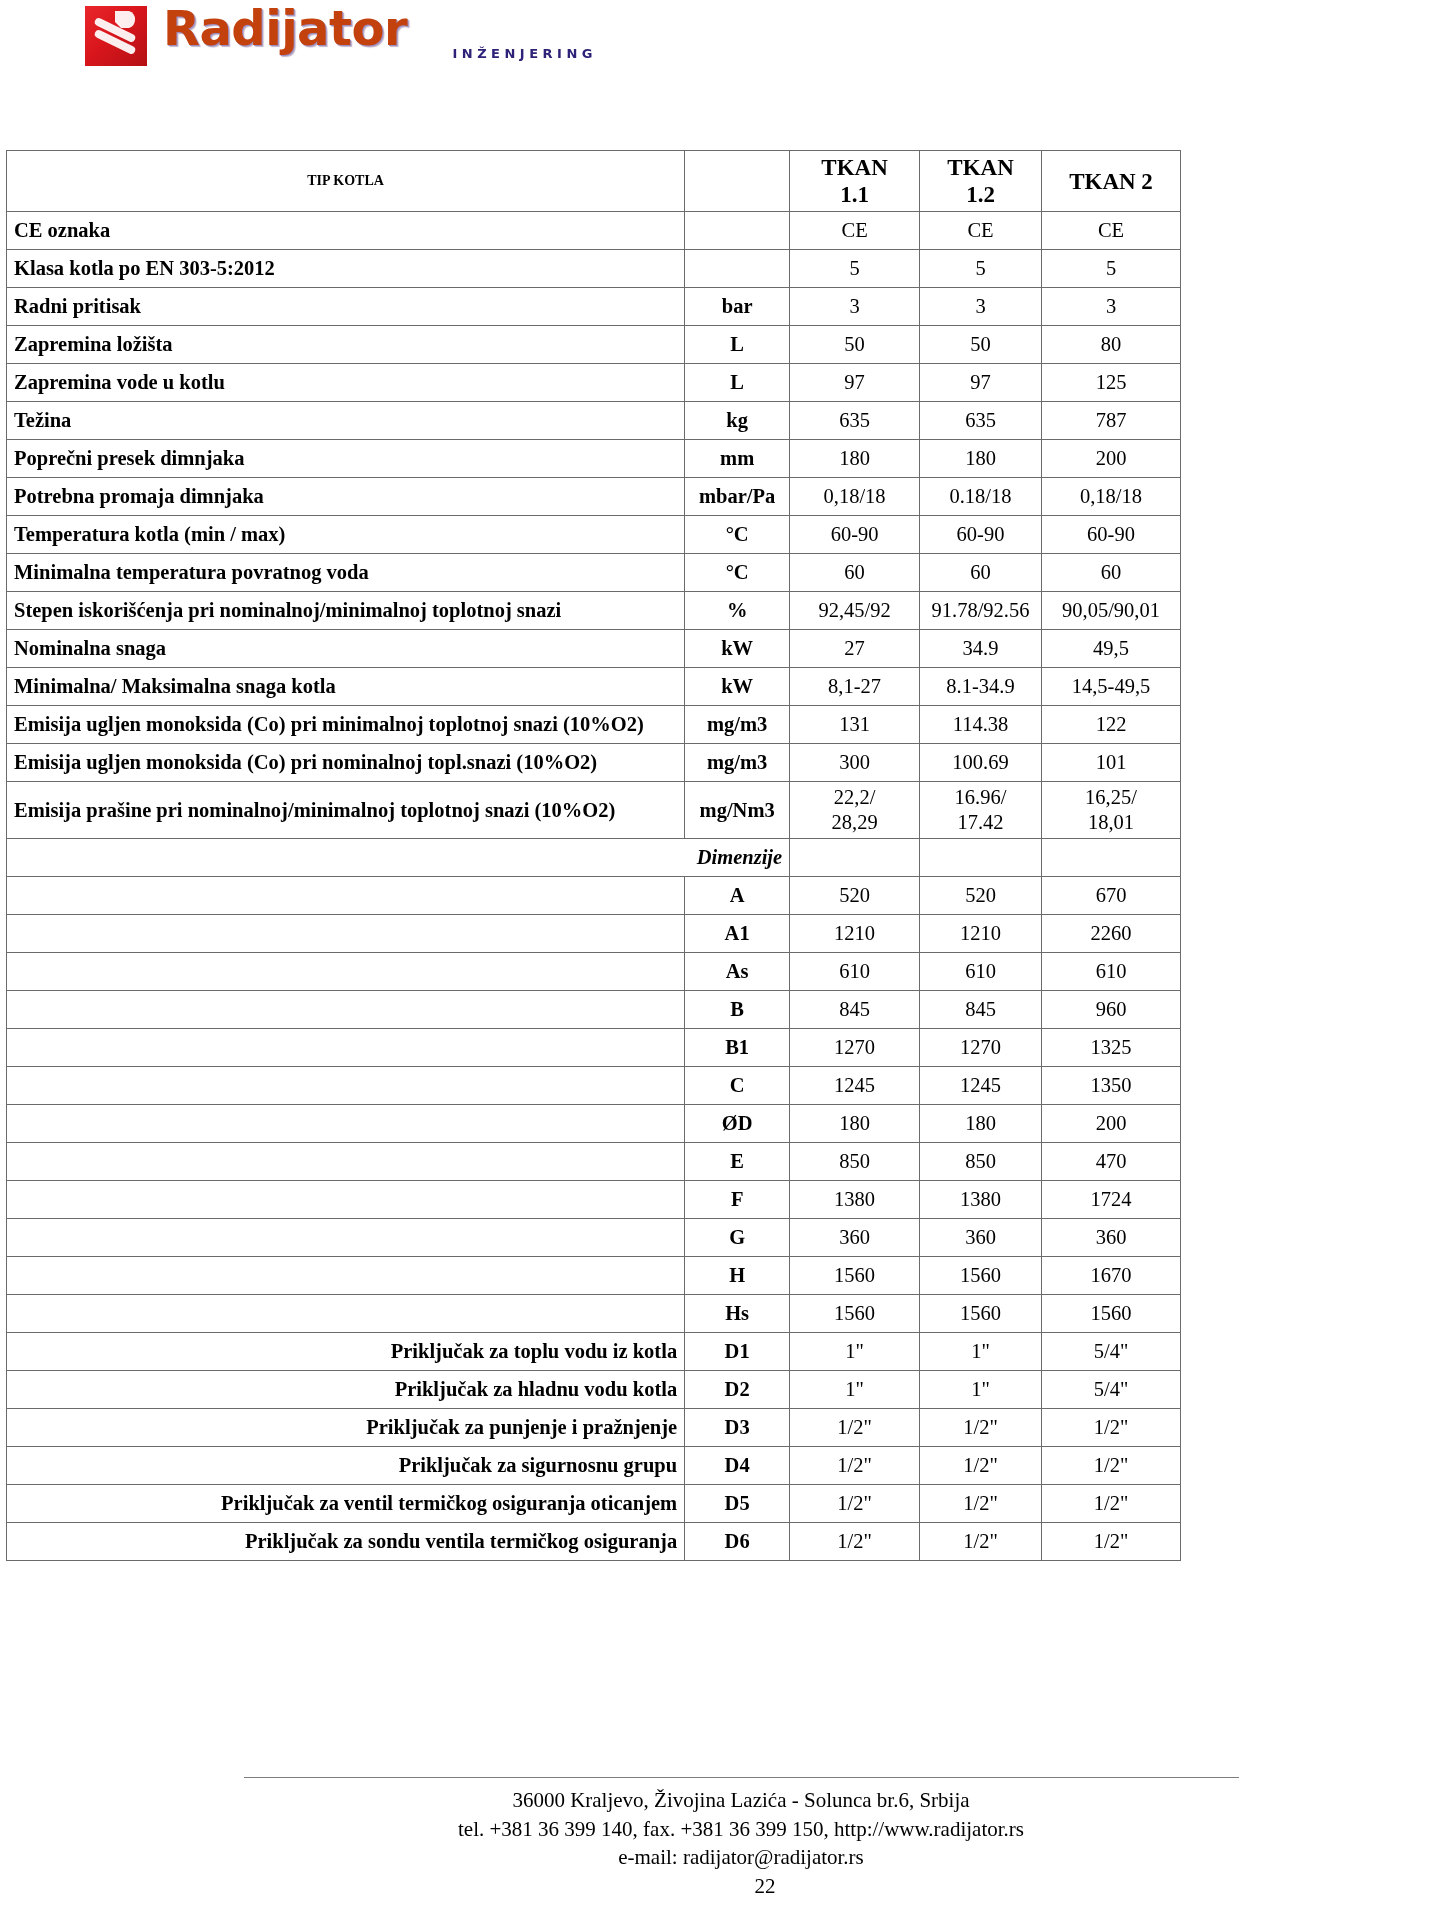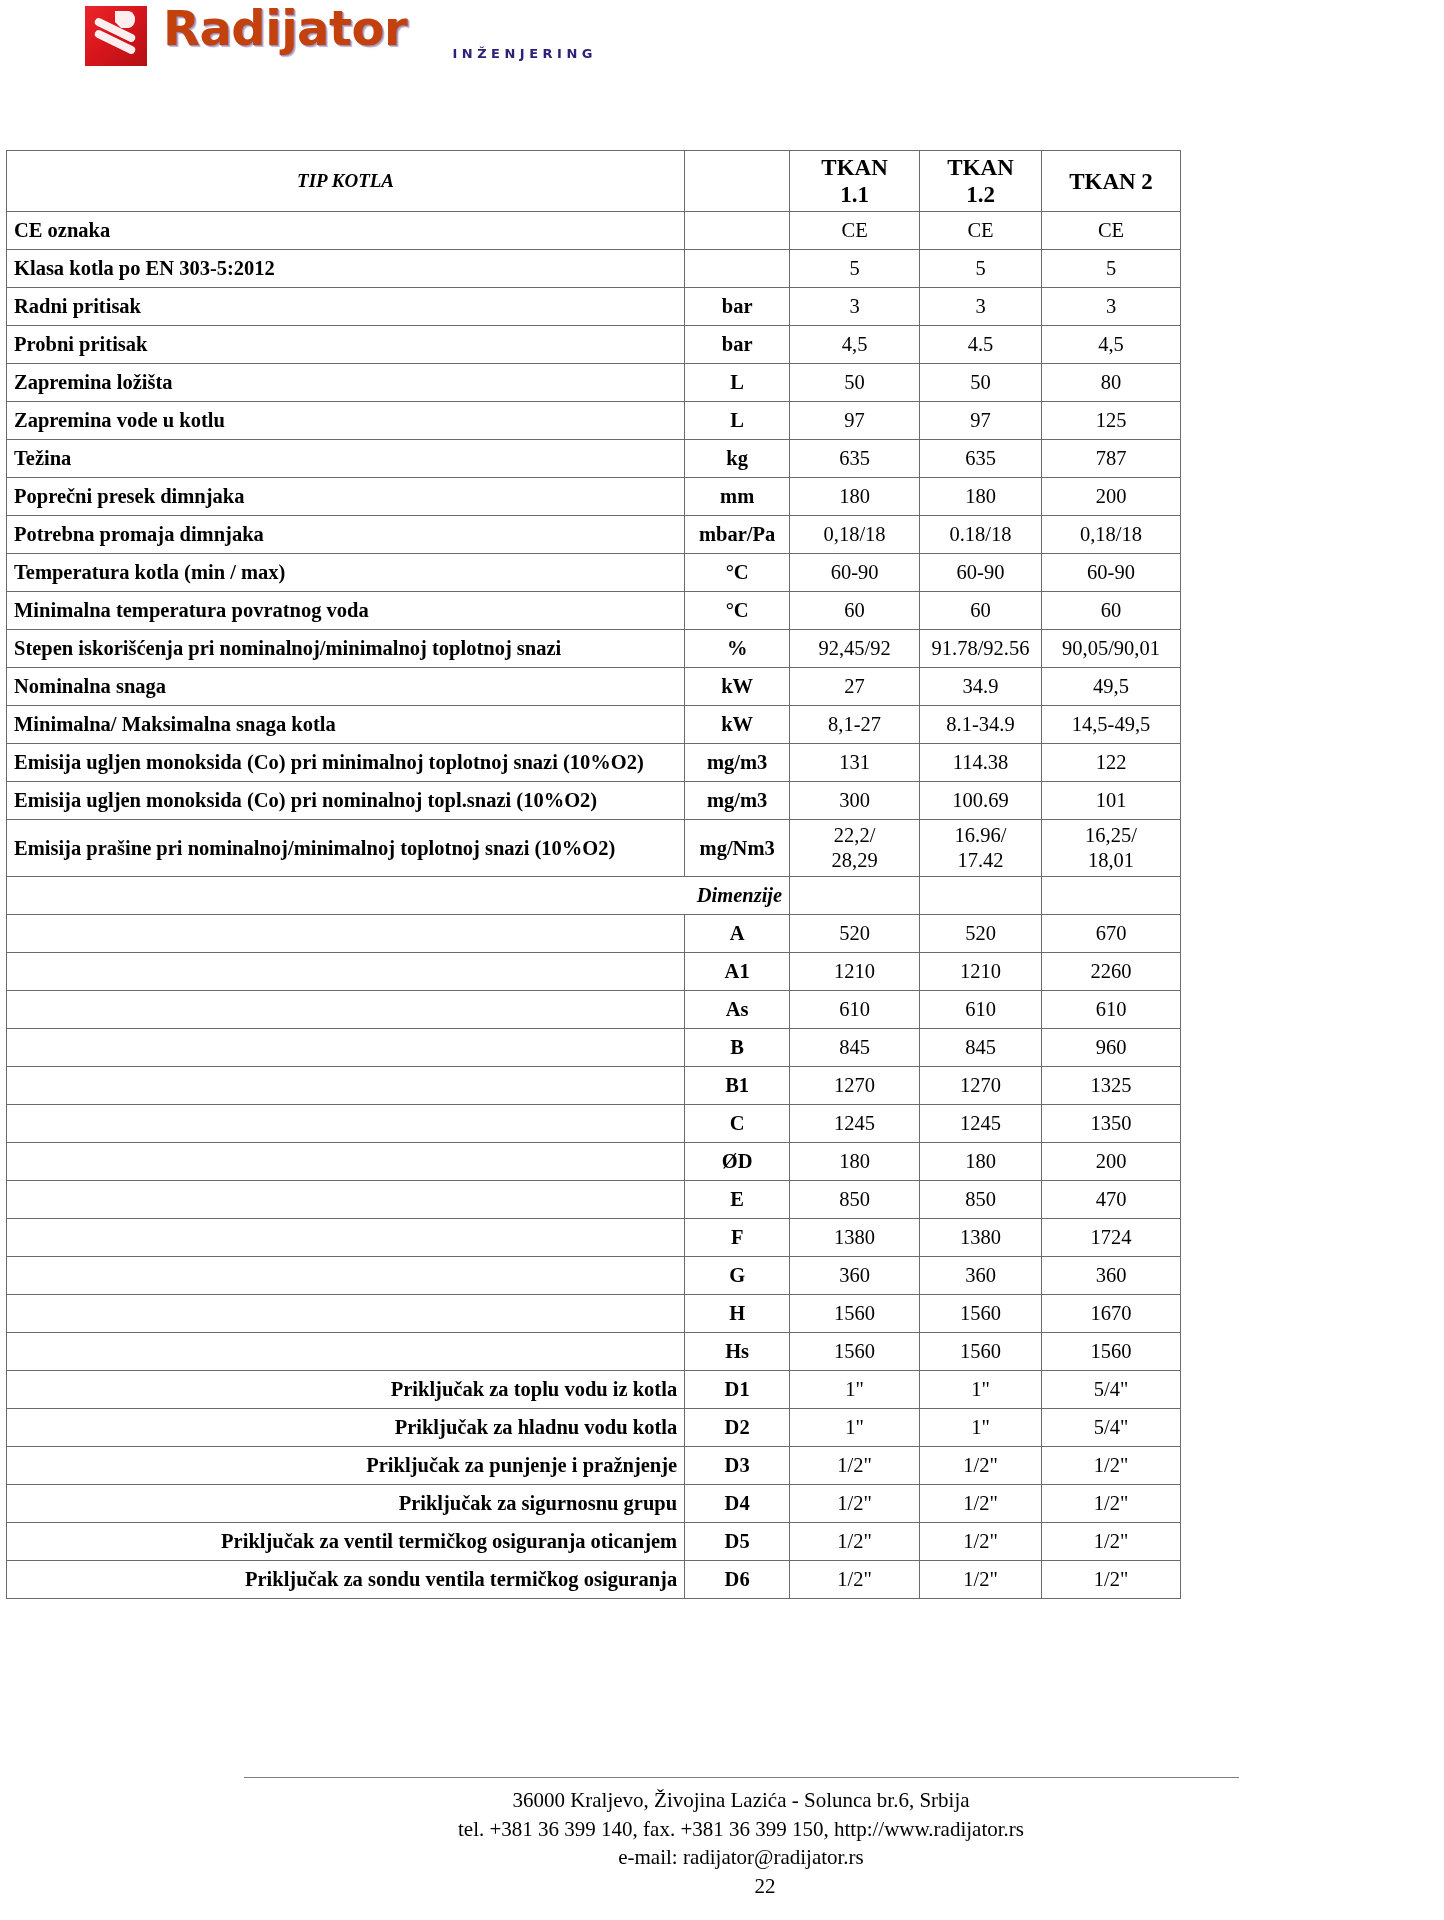--- a/index.html
+++ b/index.html
@@ -70,24 +70,23 @@
   td.lbl-r    { text-align: right; }
   td.unit     { width: 105px; text-align: center; font-weight: bold; }
   td.val      { width: 130px; text-align: center; font-weight: normal; }
   td.val2     { width: 122px; text-align: center; font-weight: normal; }
   td.val3     { width: 139px; text-align: center; font-weight: normal; margin-top: 44px; }
 
   tr.head td { height: 66px; }
   td.head-title {
     text-align: center;
     font-weight: bold;
-    font-size: 19px;
+    font-size: 14px;
     vertical-align: top;
     padding-top: 6px;
-    font-style: italic;
   }
   td.head-col {
     text-align: center;
     font-weight: bold;
     font-size: 23px;
     line-height: 1.18;
     vertical-align: top;
     padding-top: 4px;
   }
   tr.tall td { height: 62px; }
@@ -166,27 +165,20 @@
         <td class="val3">5</td>
       </tr>
       <tr class="row">
         <td class="lbl">Radni pritisak</td>
         <td class="unit">bar</td>
         <td class="val">3</td>
         <td class="val2">3</td>
         <td class="val3">3</td>
       </tr>
       <tr class="row">
-        <td class="lbl">Probni pritisak</td>
-        <td class="unit">bar</td>
-        <td class="val">4,5</td>
-        <td class="val2">4.5</td>
-        <td class="val3">4,5</td>
-      </tr>
-      <tr class="row">
         <td class="lbl">Zapremina ložišta</td>
         <td class="unit">L</td>
         <td class="val">50</td>
         <td class="val2">50</td>
         <td class="val3">80</td>
       </tr>
       <tr class="row">
         <td class="lbl">Zapremina vode u kotlu</td>
         <td class="unit">L</td>
         <td class="val">97</td>

